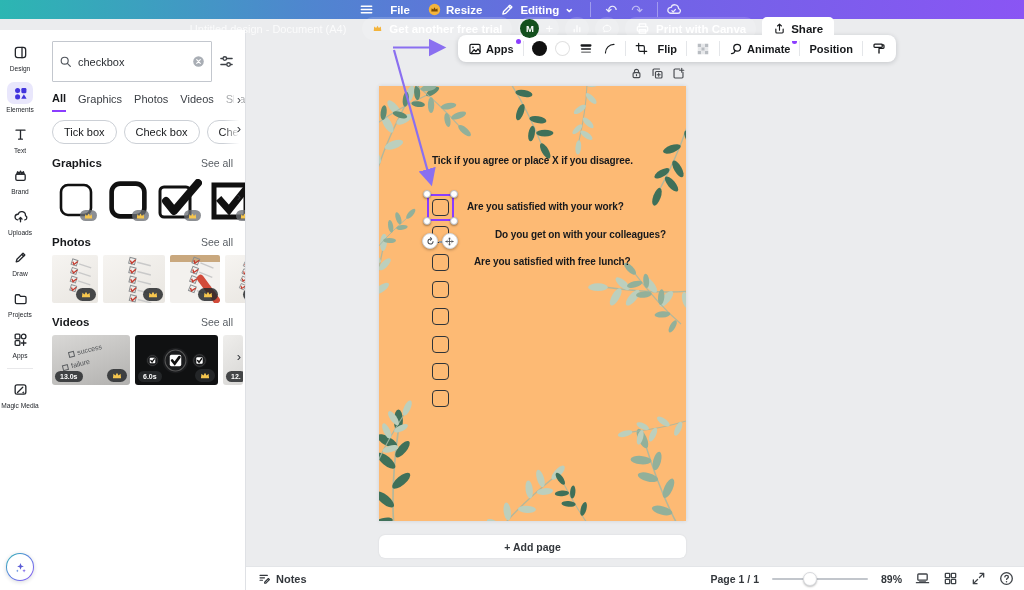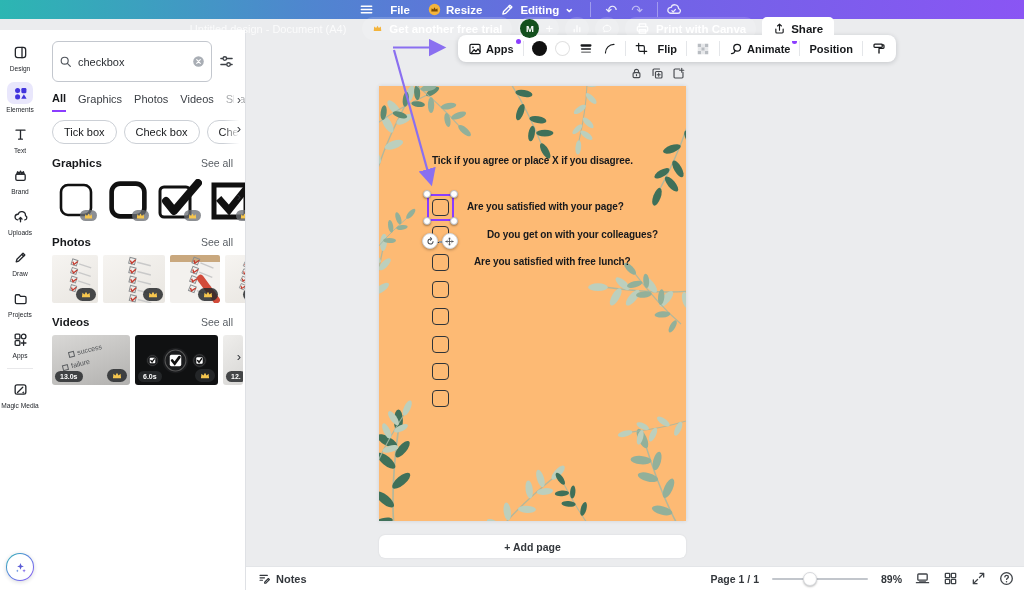--- a/index.html
+++ b/index.html
@@ -36,21 +36,21 @@
   .rail { position:absolute; left:0; top:30px; bottom:0; width:40px; background:#fff; z-index:20; padding-top:6px; }
   .rail-item { width:40px; height:41px; display:flex; flex-direction:column; align-items:center; justify-content:center; gap:2px; cursor:pointer; color:#23262b; }
   .rail-item .ric { width:26px; height:22px; display:flex; align-items:center; justify-content:center; border-radius:7px; }
   .rail-item.active .ric { background:#e9e7fc; color:#4234dd; }
   .rail-item .rlabel { font-size:6.6px; color:#23262b; white-space:nowrap; }
   .rail-div { width:26px; height:1px; background:#e8e8ea; margin:4px auto; }
 
   
   .panel { position:absolute; left:40px; top:30px; bottom:0; width:206px; background:#fff; border-right:1px solid #dfe1e5; z-index:20; overflow:hidden; }
   .search-row { display:flex; align-items:center; gap:7px; padding:11px 10px 0 12px; }
-  .search-box { flex:1; height:41px; border:1px solid #c3c7ce; border-radius:6px; display:flex; align-items:center; gap:6px; padding:0 6px; }
+  .search-box { flex:1; height:41px; border:1px solid #c3c7ce; border-radius:1px; display:flex; align-items:center; gap:6px; padding:0 6px; }
   .search-box .sval { flex:1; font-size:11px; color:#2a2e33; font-weight:400; }
   .sicon { width:13px; height:13px; color:#50555c; }
   .clear-btn { border:none; background:none; padding:0; cursor:pointer; width:13px; height:13px; }
   .filter-btn { border:none; background:none; padding:0; cursor:pointer; color:#3c4046; width:16px; height:16px; }
   .tabs { display:flex; align-items:center; gap:12px; padding:10px 0 0 12px; position:relative; }
   .tab { font-size:11px; color:#3a3e44; font-weight:400; padding-bottom:6px; cursor:pointer; white-space:nowrap; }
   .tab.active { font-weight:700; color:#17191c; border-bottom:2px solid #8b3dff; }
   .tab.faded { opacity:.45; }
   .tabs-chevron { position:absolute; right:4px; top:11px; font-size:12px; color:#46494e; cursor:pointer; background:#fff; padding-left:3px; }
   .chips { display:flex; gap:7px; padding:8px 18px 0 12px; position:relative; }
@@ -687,23 +687,23 @@
         <use href="#branch" class="lf-a" transform="translate(-8,392) rotate(-10) scale(1.1)"></use>
         <use href="#branch" class="lf-a" transform="translate(118,447) rotate(8) scale(1.2)"></use>
         <use href="#branch" class="lf-d" transform="translate(218,450) rotate(-70) scale(.95)"></use>
         <use href="#branch" class="lf-b" transform="translate(302,445) rotate(-60) scale(1.4)"></use>
         <use href="#branch" class="lf-a" transform="translate(316,332) rotate(-140)"></use>
       </svg>
 
       <div class="heading">Tick if you agree or place X if you disagree.</div>
       <div id="rows">
           <span class="cbx" style="top: 113px;"></span>
-          <div class="q-label" style="left: 88px; top: 115px;">Are you satisfied with your page?</div>
+          <div class="q-label" style="left: 88px; top: 115px;">Are you satisfied with your work?</div>
           <span class="cbx" style="top: 140.3px;"></span>
-          <div class="q-label" style="left: 88px; top: 142.5px; padding-left: 20px;">Do you get on with your colleagues?</div>
+          <div class="q-label" style="left: 96px; top: 142.5px; padding-left: 20px;">Do you get on with your colleagues?</div>
           <span class="cbx" style="top: 167.6px;"></span>
           <div class="q-label" style="left: 87px; top: 170px; margin-left: 8px;">Are you satisfied with free lunch?</div>
           <span class="cbx" style="top: 194.9px;"></span>
           <span class="cbx" style="top: 222.2px;"></span>
           <span class="cbx" style="top: 249.5px;"></span>
           <span class="cbx" style="top: 276.8px;"></span>
           <span class="cbx" style="top: 304.1px;"></span>
         </div>
 
       <div class="sel-box"></div>

